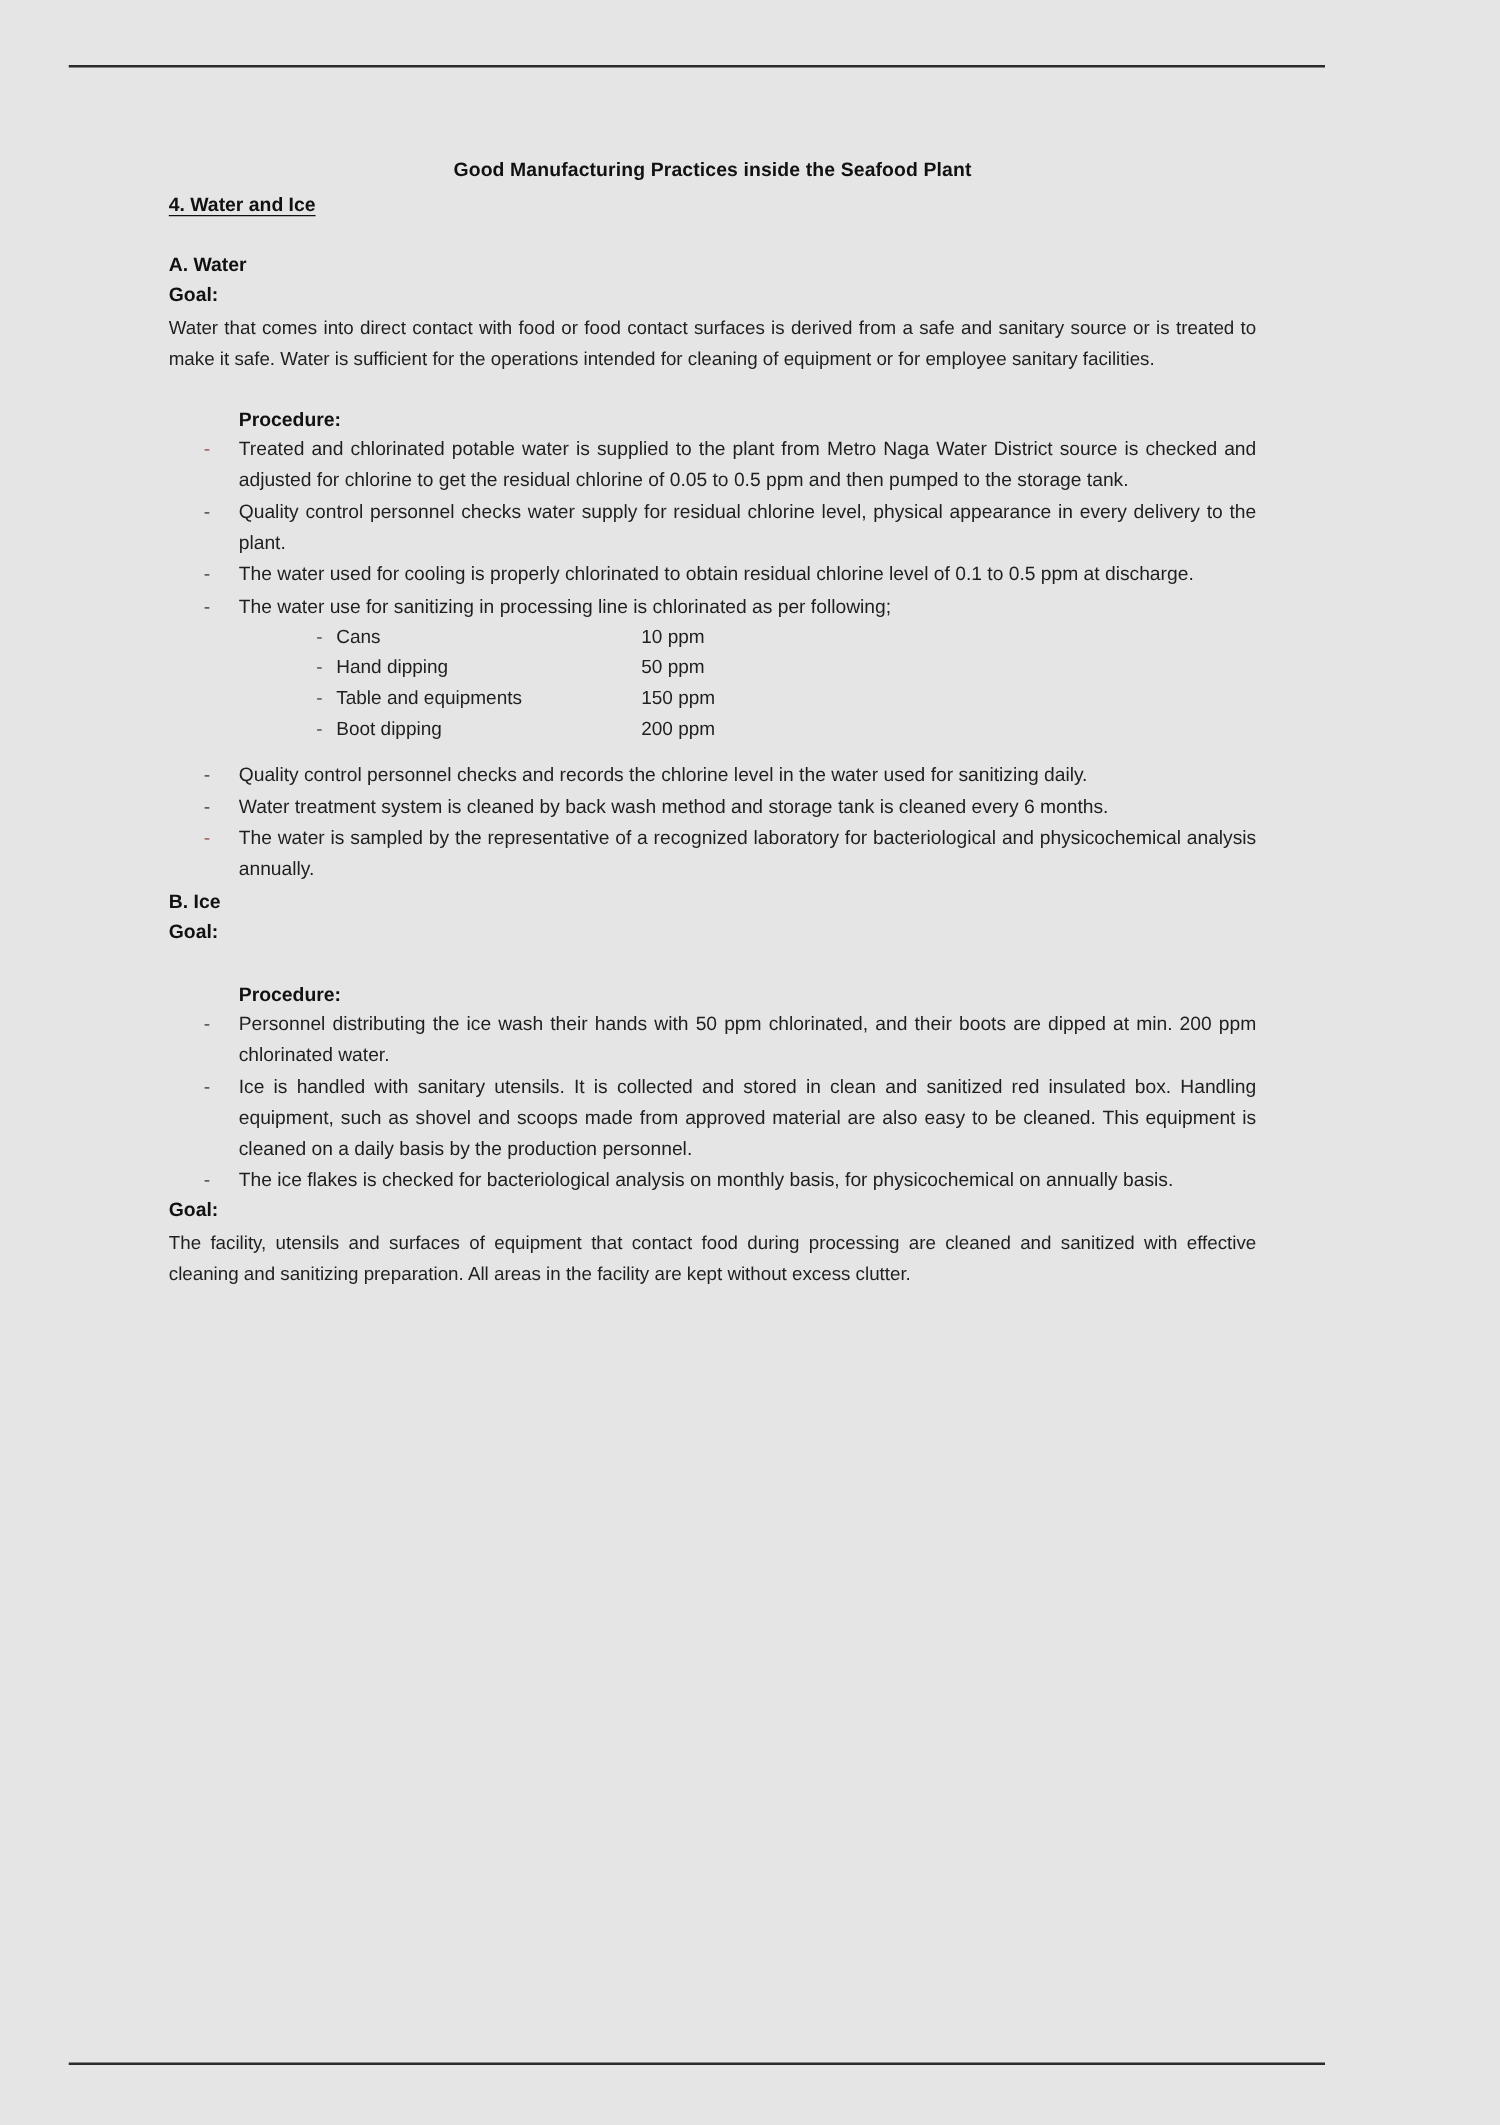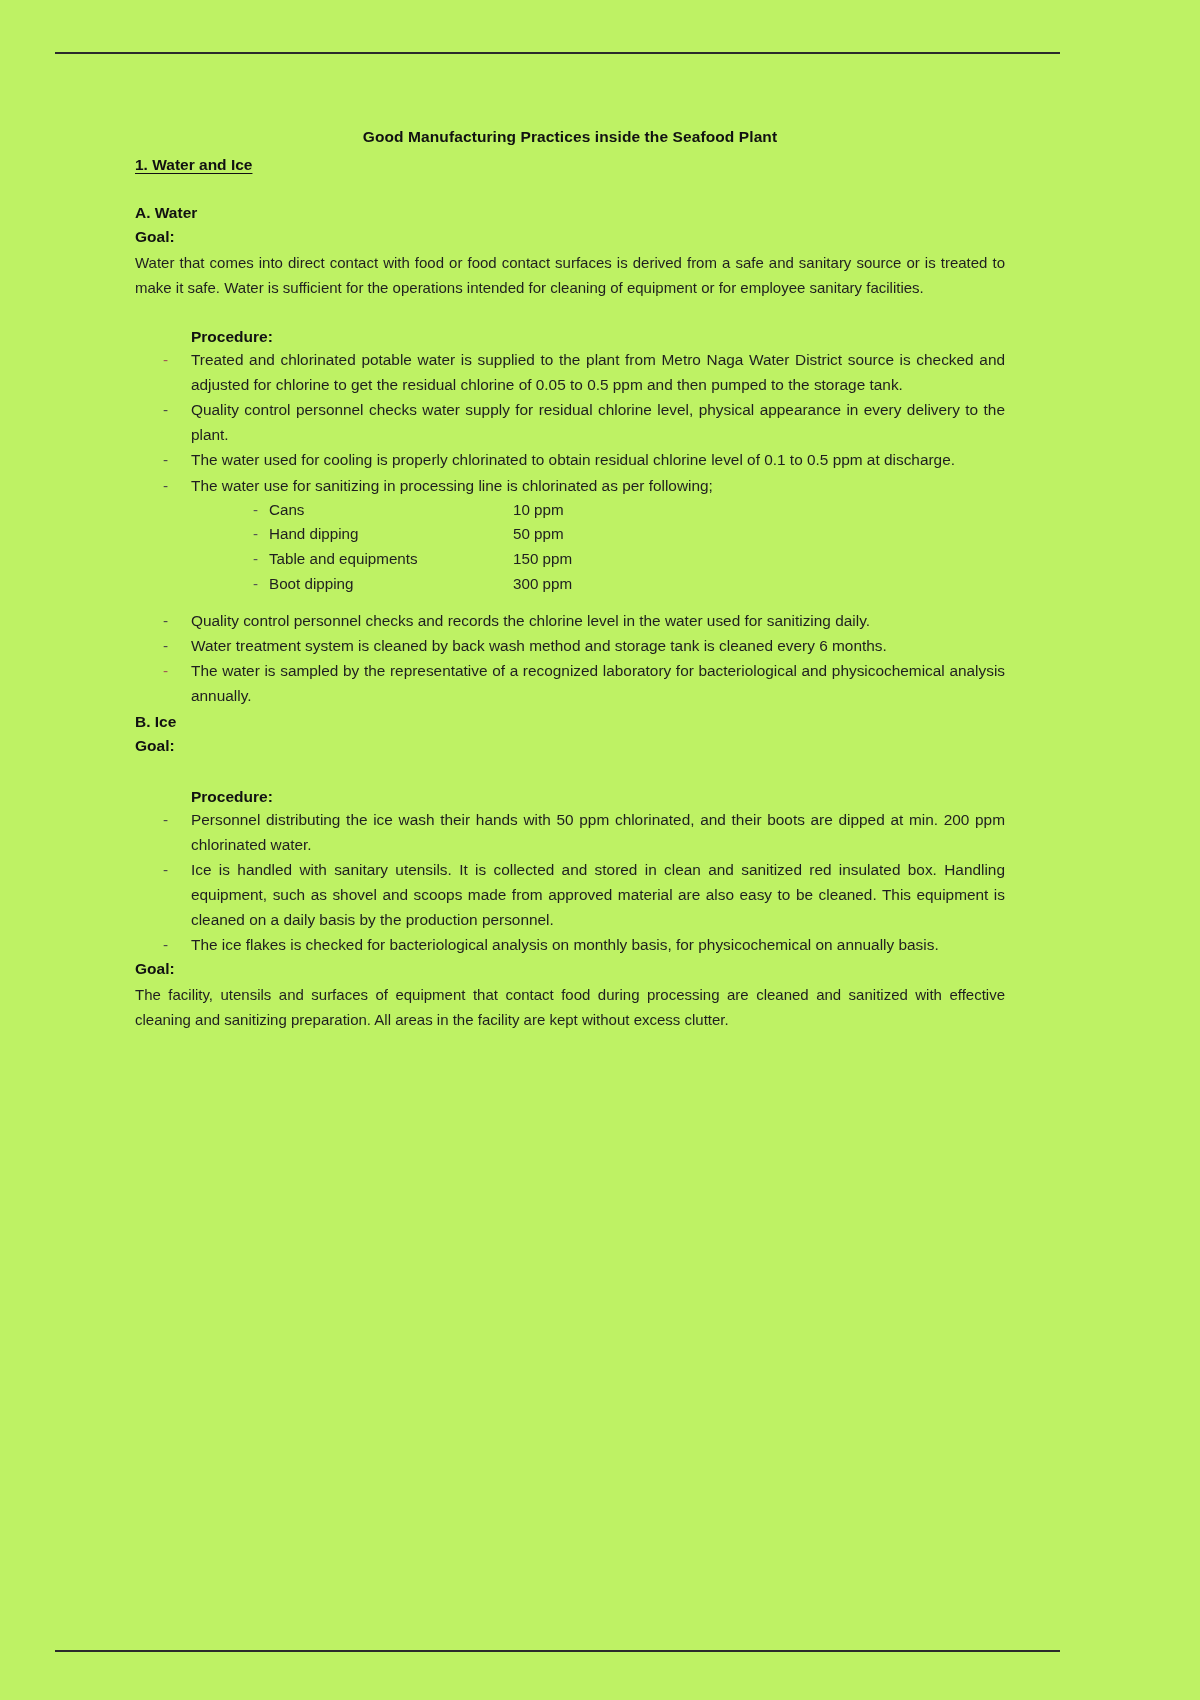--- a/index.html
+++ b/index.html
@@ -4,21 +4,21 @@
 <style>
   html, body {
     margin: 0;
     padding: 0;
     background: #ffffff;
   }
   .page {
     position: relative;
     width: 1200px;
     height: 1700px;
-    background: #bef264;
+    background: #e5e5e5;
     font-family: "Liberation Sans", sans-serif;
     color: #1a1a1a;
     overflow: hidden;
     box-sizing: border-box;
   }
   .rule {
     position: absolute;
     left: 55px;
     width: 1005px;
     height: 0;
@@ -153,21 +153,21 @@
 
 <div class="page">
 
   <div class="rule rule-top"></div>
   <div class="rule rule-bottom"></div>
 
   <div class="content">
 
     <div class="doc-title">Good Manufacturing Practices inside the Seafood Plant</div>
 
-    <div class="section-heading"><span class="u">1.  Water and Ice</span></div>
+    <div class="section-heading"><span class="u">4.  Water and Ice</span></div>
 
     <div class="sub-heading">A. Water</div>
 
     <div class="goal-label">Goal:</div>
 
     <p class="body-text">Water that comes into direct contact with food or food contact surfaces is derived from a safe and sanitary source or is treated to make it safe. Water is sufficient for the operations intended for cleaning of equipment or for employee sanitary facilities.</p>
 
     <div class="spacer-md"></div>
 
     <div class="procedure-label">Procedure:</div>
@@ -200,21 +200,21 @@
         <tr>
           <td class="item"><span class="sub-dash">-</span><span>Hand dipping</span></td>
           <td class="value">50 ppm</td>
         </tr>
         <tr>
           <td class="item"><span class="sub-dash">-</span><span>Table and equipments</span></td>
           <td class="value">150 ppm</td>
         </tr>
         <tr>
           <td class="item"><span class="sub-dash">-</span><span>Boot dipping</span></td>
-          <td class="value">300 ppm</td>
+          <td class="value">200 ppm</td>
         </tr>
       </tbody>
     </table>
 
     <ul class="dash-list">
       <li>
         <span class="dash">-</span>
         <span>Quality control personnel checks and records the chlorine level in the water used for sanitizing daily.</span>
       </li>
       <li>

